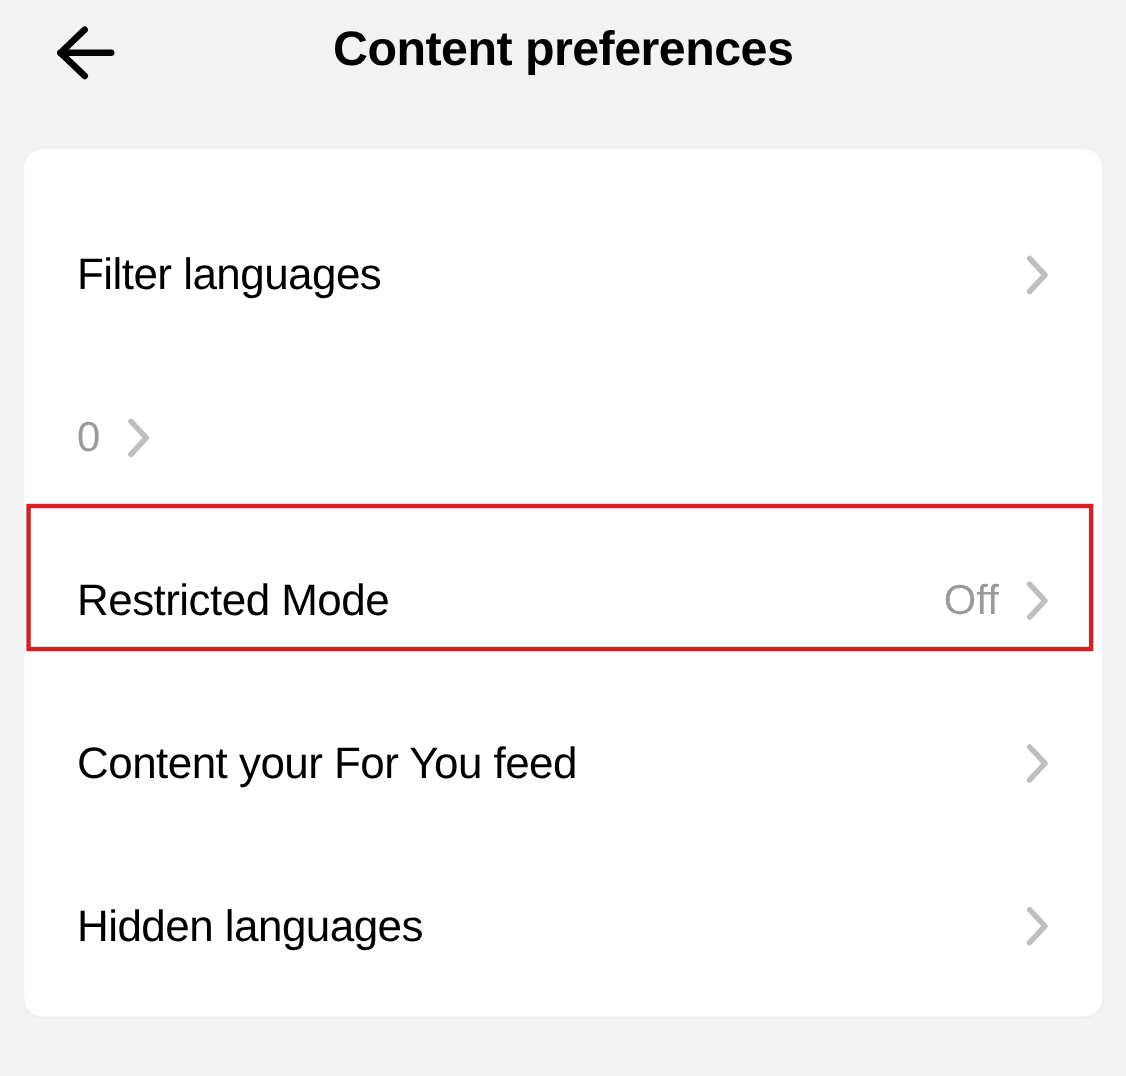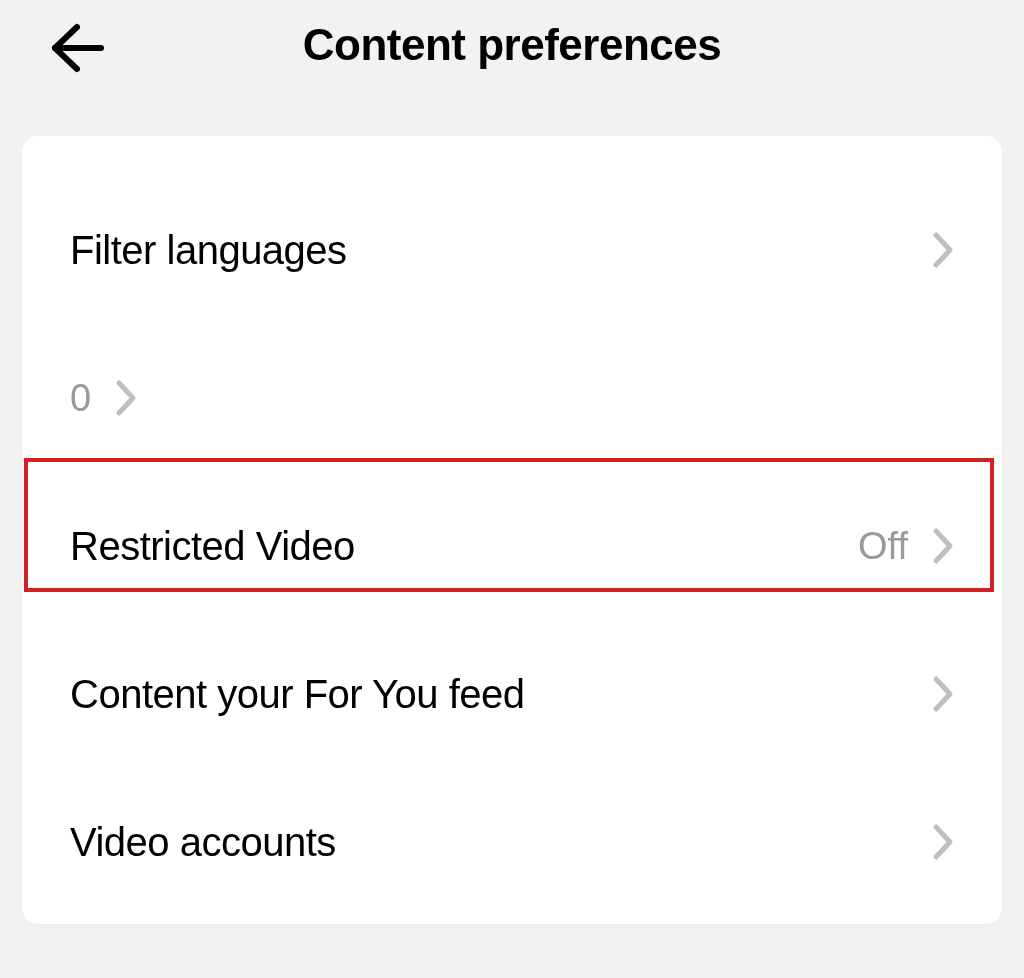--- a/index.html
+++ b/index.html
@@ -123,21 +123,21 @@
         <span class="row-value">0</span>
         <span class="chevron">
           <svg width="22" height="38" viewBox="0 0 22 38" fill="none">
             <path d="M4 4 L18 19 L4 34" stroke="#bfbfbf" stroke-width="5" stroke-linecap="round" stroke-linejoin="round"></path>
           </svg>
         </span>
       </span>
     </div>
 
     <div class="row">
-      <span class="row-label">Restricted Video</span>
+      <span class="row-label">Restricted Mode</span>
       <span class="row-right">
         <span class="row-value">Off</span>
         <span class="chevron">
           <svg width="22" height="38" viewBox="0 0 22 38" fill="none">
             <path d="M4 4 L18 19 L4 34" stroke="#bfbfbf" stroke-width="5" stroke-linecap="round" stroke-linejoin="round"></path>
           </svg>
         </span>
       </span>
     </div>
 
@@ -147,21 +147,21 @@
         <span class="row-value"></span>
         <span class="chevron">
           <svg width="22" height="38" viewBox="0 0 22 38" fill="none">
             <path d="M4 4 L18 19 L4 34" stroke="#bfbfbf" stroke-width="5" stroke-linecap="round" stroke-linejoin="round"></path>
           </svg>
         </span>
       </span>
     </div>
 
     <div class="row">
-      <span class="row-label">Video accounts</span>
+      <span class="row-label">Hidden languages</span>
       <span class="row-right">
         <span class="row-value"></span>
         <span class="chevron">
           <svg width="22" height="38" viewBox="0 0 22 38" fill="none">
             <path d="M4 4 L18 19 L4 34" stroke="#bfbfbf" stroke-width="5" stroke-linecap="round" stroke-linejoin="round"></path>
           </svg>
         </span>
       </span>
     </div>
 

